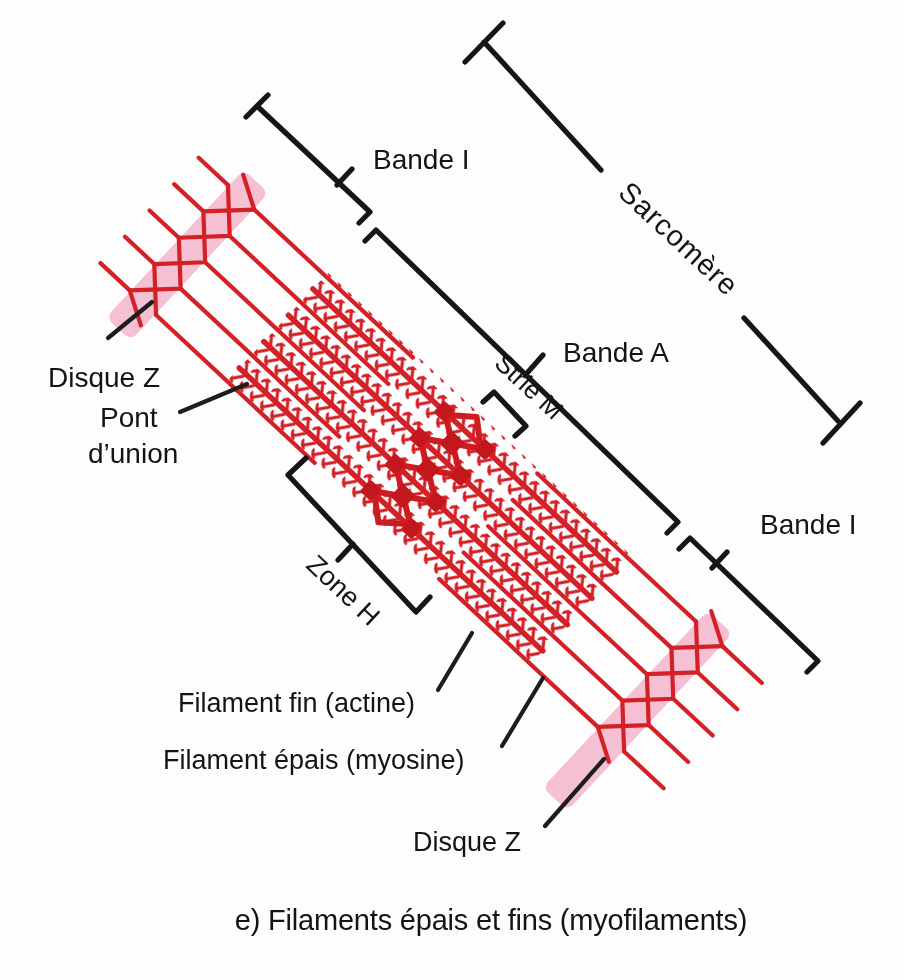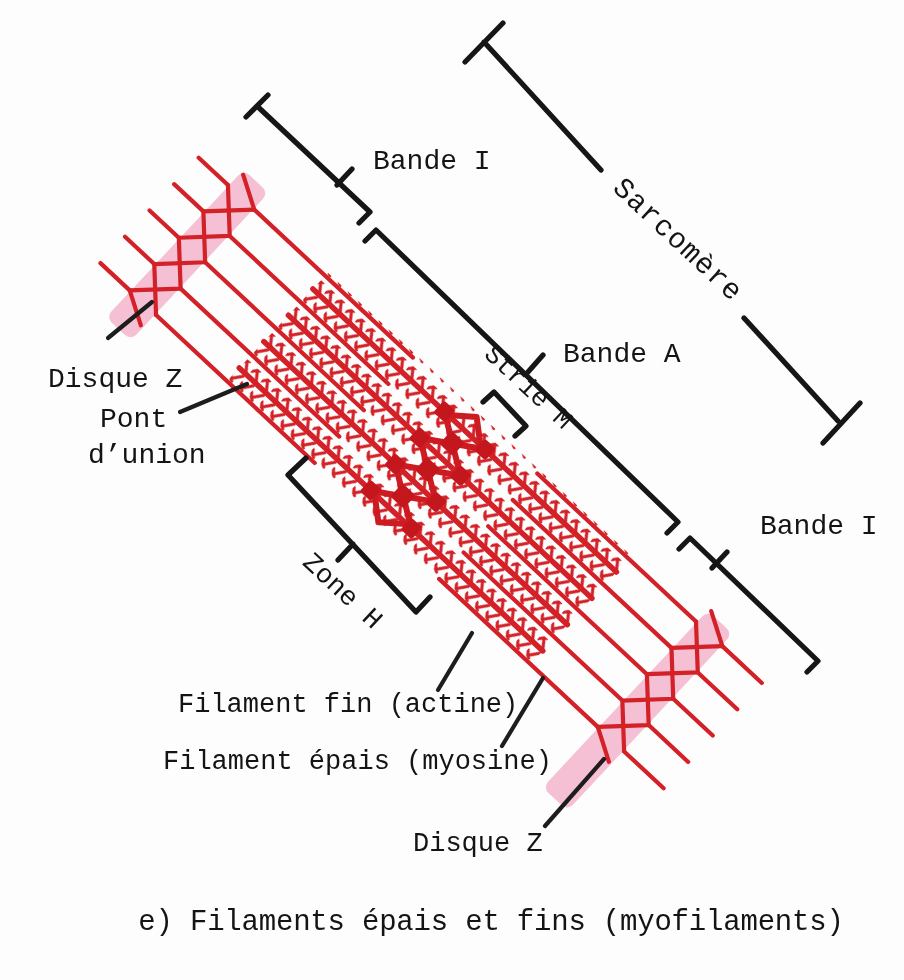--- a/index.html
+++ b/index.html
@@ -2,21 +2,21 @@
 <html><head>
 <meta charset="utf-8">
 <style>
   html,body{margin:0;padding:0;}
   body{
     width:904px;height:980px;
     background:#fdfdfd;
     font-family:"Liberation Sans", sans-serif;
     overflow:hidden;
   }
-  .stage{position:relative;width:904px;height:980px;font-family:Liberation Mono, monospace;}
+  .stage{position:relative;width:904px;height:980px;}
   svg{display:block;}
   text{fill:#141414;}
   .lbl{font-size:28px;}
   .lbl-sm{font-size:27px;}
   .rot{font-size:28px;}
   .caption{font-size:29px;letter-spacing:-0.2px;}
   .blackline{stroke:#161616;stroke-width:5.2;fill:none;stroke-linecap:round;stroke-linejoin:round;}
   .leader{stroke:#1d1d1d;stroke-width:4.2;fill:none;stroke-linecap:round;}
   .thin{stroke:#d32127;stroke-width:4.2;fill:none;stroke-linecap:round;stroke-linejoin:round;}
   .core{stroke:#d32127;stroke-width:5.5;fill:none;stroke-linecap:round;}

